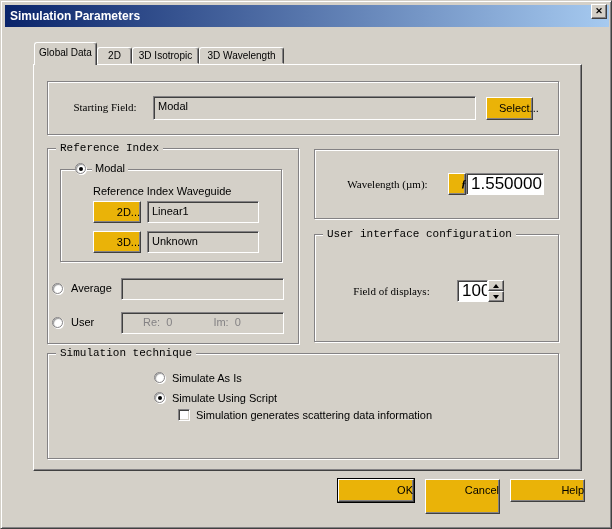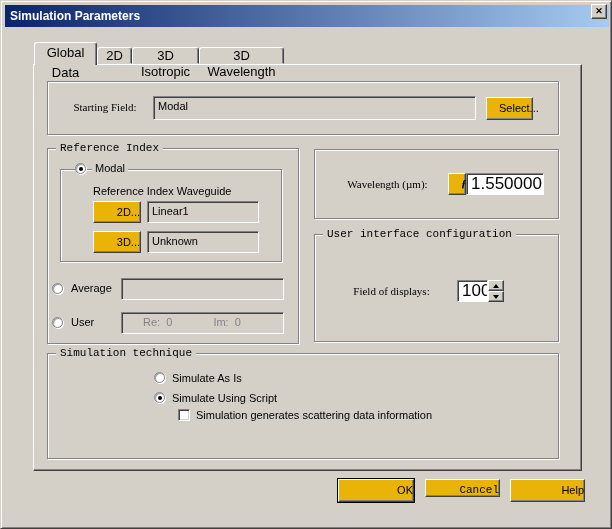--- a/index.html
+++ b/index.html
@@ -25,21 +25,21 @@
     box-shadow: inset -1px -1px 0 #848284;
     font-size:9px; font-weight:bold; text-align:center; line-height:13px; color:#000;
     cursor:default;
   }
 
   
   .tab {
     position:absolute; background:#d4d0c8; text-align:center;
     border:1px solid; border-color:#fff #404040 #d4d0c8 #fff;
     box-shadow: inset -1px 0 0 #848284;
-    border-radius:3px 3px 0 0; font-size:13px;
+    border-radius:3px 3px 0 0; font-size:10px;
   }
   .tab.inactive { top:46px; height:17px; line-height:16px; z-index:3; }
   .tab.active { top:41px; height:23px; line-height:20px; z-index:5; border-bottom:none; }
 
   .panel {
     position:absolute; left:32px; top:63px; width:549px; height:407px;
     background:#d4d0c8;
     border:1px solid; border-color:#fff #404040 #404040 #fff;
     box-shadow: inset -1px -1px 0 #848284, inset 1px 1px 0 #d4d0c8;
     z-index:2;
@@ -191,16 +191,16 @@
     <span class="group-title">Simulation technique</span>
   </div>
   <span class="radio" style="left:153px; top:371px;"></span>
   <div class="lbl" style="left:171px; top:371px;">Simulate As Is</div>
   <span class="radio checked" style="left:153px; top:391px;"></span>
   <div class="lbl" style="left:171px; top:391px;">Simulate Using Script</div>
   <span class="checkbox" style="left:177px; top:408px;"></span>
   <div class="lbl" style="left:195px; top:408px;">Simulation generates scattering data information</div>
 
   <div class="btn default" style="left:337px; top:478px; width:76px; height:23px; line-height:21px;">OK</div>
-  <div class="btn" style="left:424px; top:478px; width:75px; height:18px; line-height:21px;font-family:Liberation Mono, monospace;">Cancel</div>
+  <div class="btn" style="left:424px; top:478px; width:75px; height:35px; line-height:21px;">Cancel</div>
   <div class="btn" style="left:509px; top:478px; width:75px; height:23px; line-height:21px;">Help</div>
 
 </div>
 
 </body></html>

